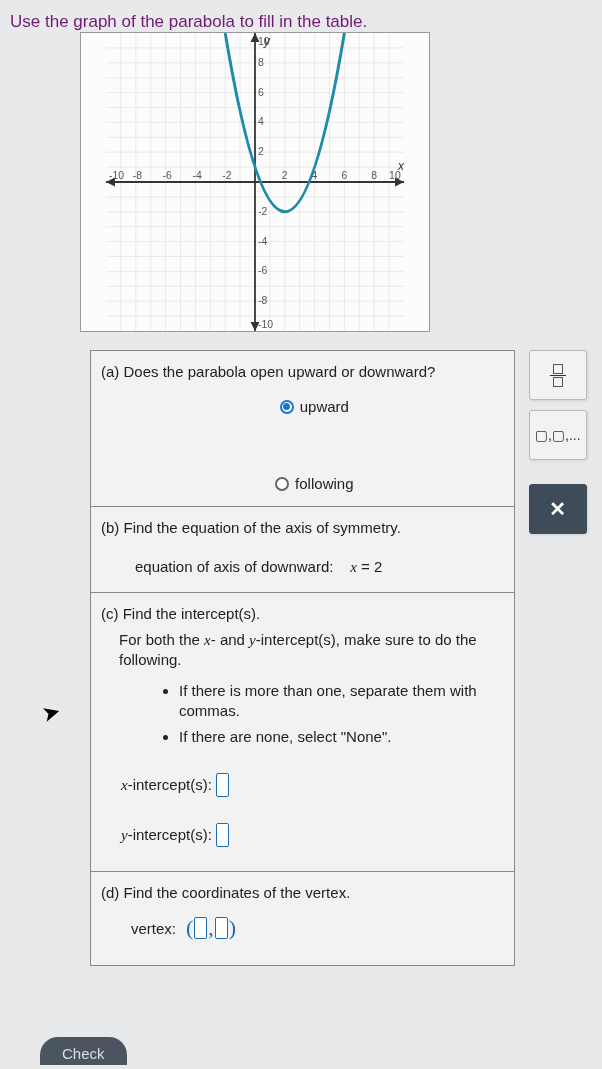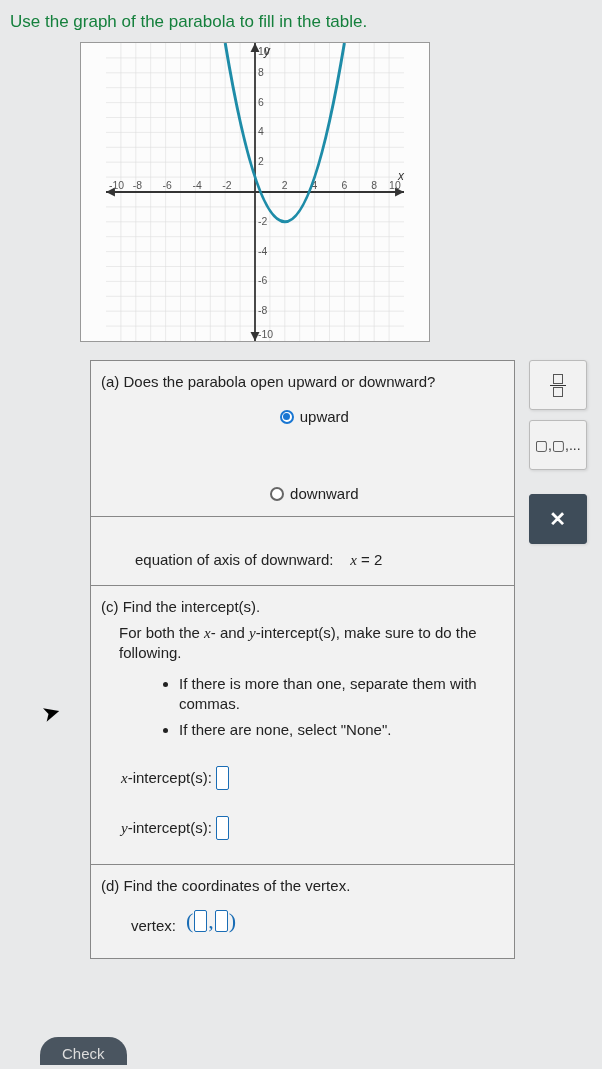--- a/index.html
+++ b/index.html
@@ -12,22 +12,21 @@
     position: relative;
   }
   .page {
     background: #e8e9ea;
     padding: 12px 10px 0 10px;
     min-height: 1069px;
     position: relative;
   }
   .title {
     font-size: 17px;
-    color: #15803d;
-    margin-bottom: 10px;
+    color: #701a75;
   }
   .graph-wrap {
     width: 350px;
     height: 300px;
     background: #fcfcfc;
     border: 1px solid #999;
     margin: 0 auto 18px 70px;
     position: relative;
   }
   .graph-svg { width: 100%; height: 100%; display: block; }
@@ -92,21 +91,21 @@
     width: 13px; height: 24px;
     border: 1px solid #1a6db5;
     border-radius: 2px;
     display: inline-block;
     background: #fff;
   }
   .vertex-row {
     padding: 14px 0 10px 30px;
     font-size: 15px;
     display: flex;
-    align-items: flex-end;
+    align-items: center;
     gap: 10px;
   }
   .vertex-paren {
     font-family: "Times New Roman", serif;
     font-size: 22px;
     color: #1a6db5;
     display: inline-flex;
     align-items: center;
     gap: 1px;
   }
@@ -255,26 +254,27 @@
         <div>(a) Does the parabola open upward or downward?</div>
         <div class="radio-row">
           <label class="radio">
             <span class="circ">
                 <span class="dot"></span>
               </span>
             <span>upward</span>
           </label>
           <label class="radio">
             <span class="circ empty"></span>
-            <span>downward</span>
+            <span>following</span>
           </label>
         </div>
       </div>
 
       <div class="qcell">
+        <div>(b) Find the equation of the axis of symmetry.</div>
         <div class="eq-row">
           <span>equation of axis of downward:</span>
           &nbsp;&nbsp;
           <span class="ital">x</span><span> = </span><span>2</span>
         </div>
       </div>
 
       <div class="qcell">
         <div>(c) Find the intercept(s).</div>
         <div class="sub-text">

